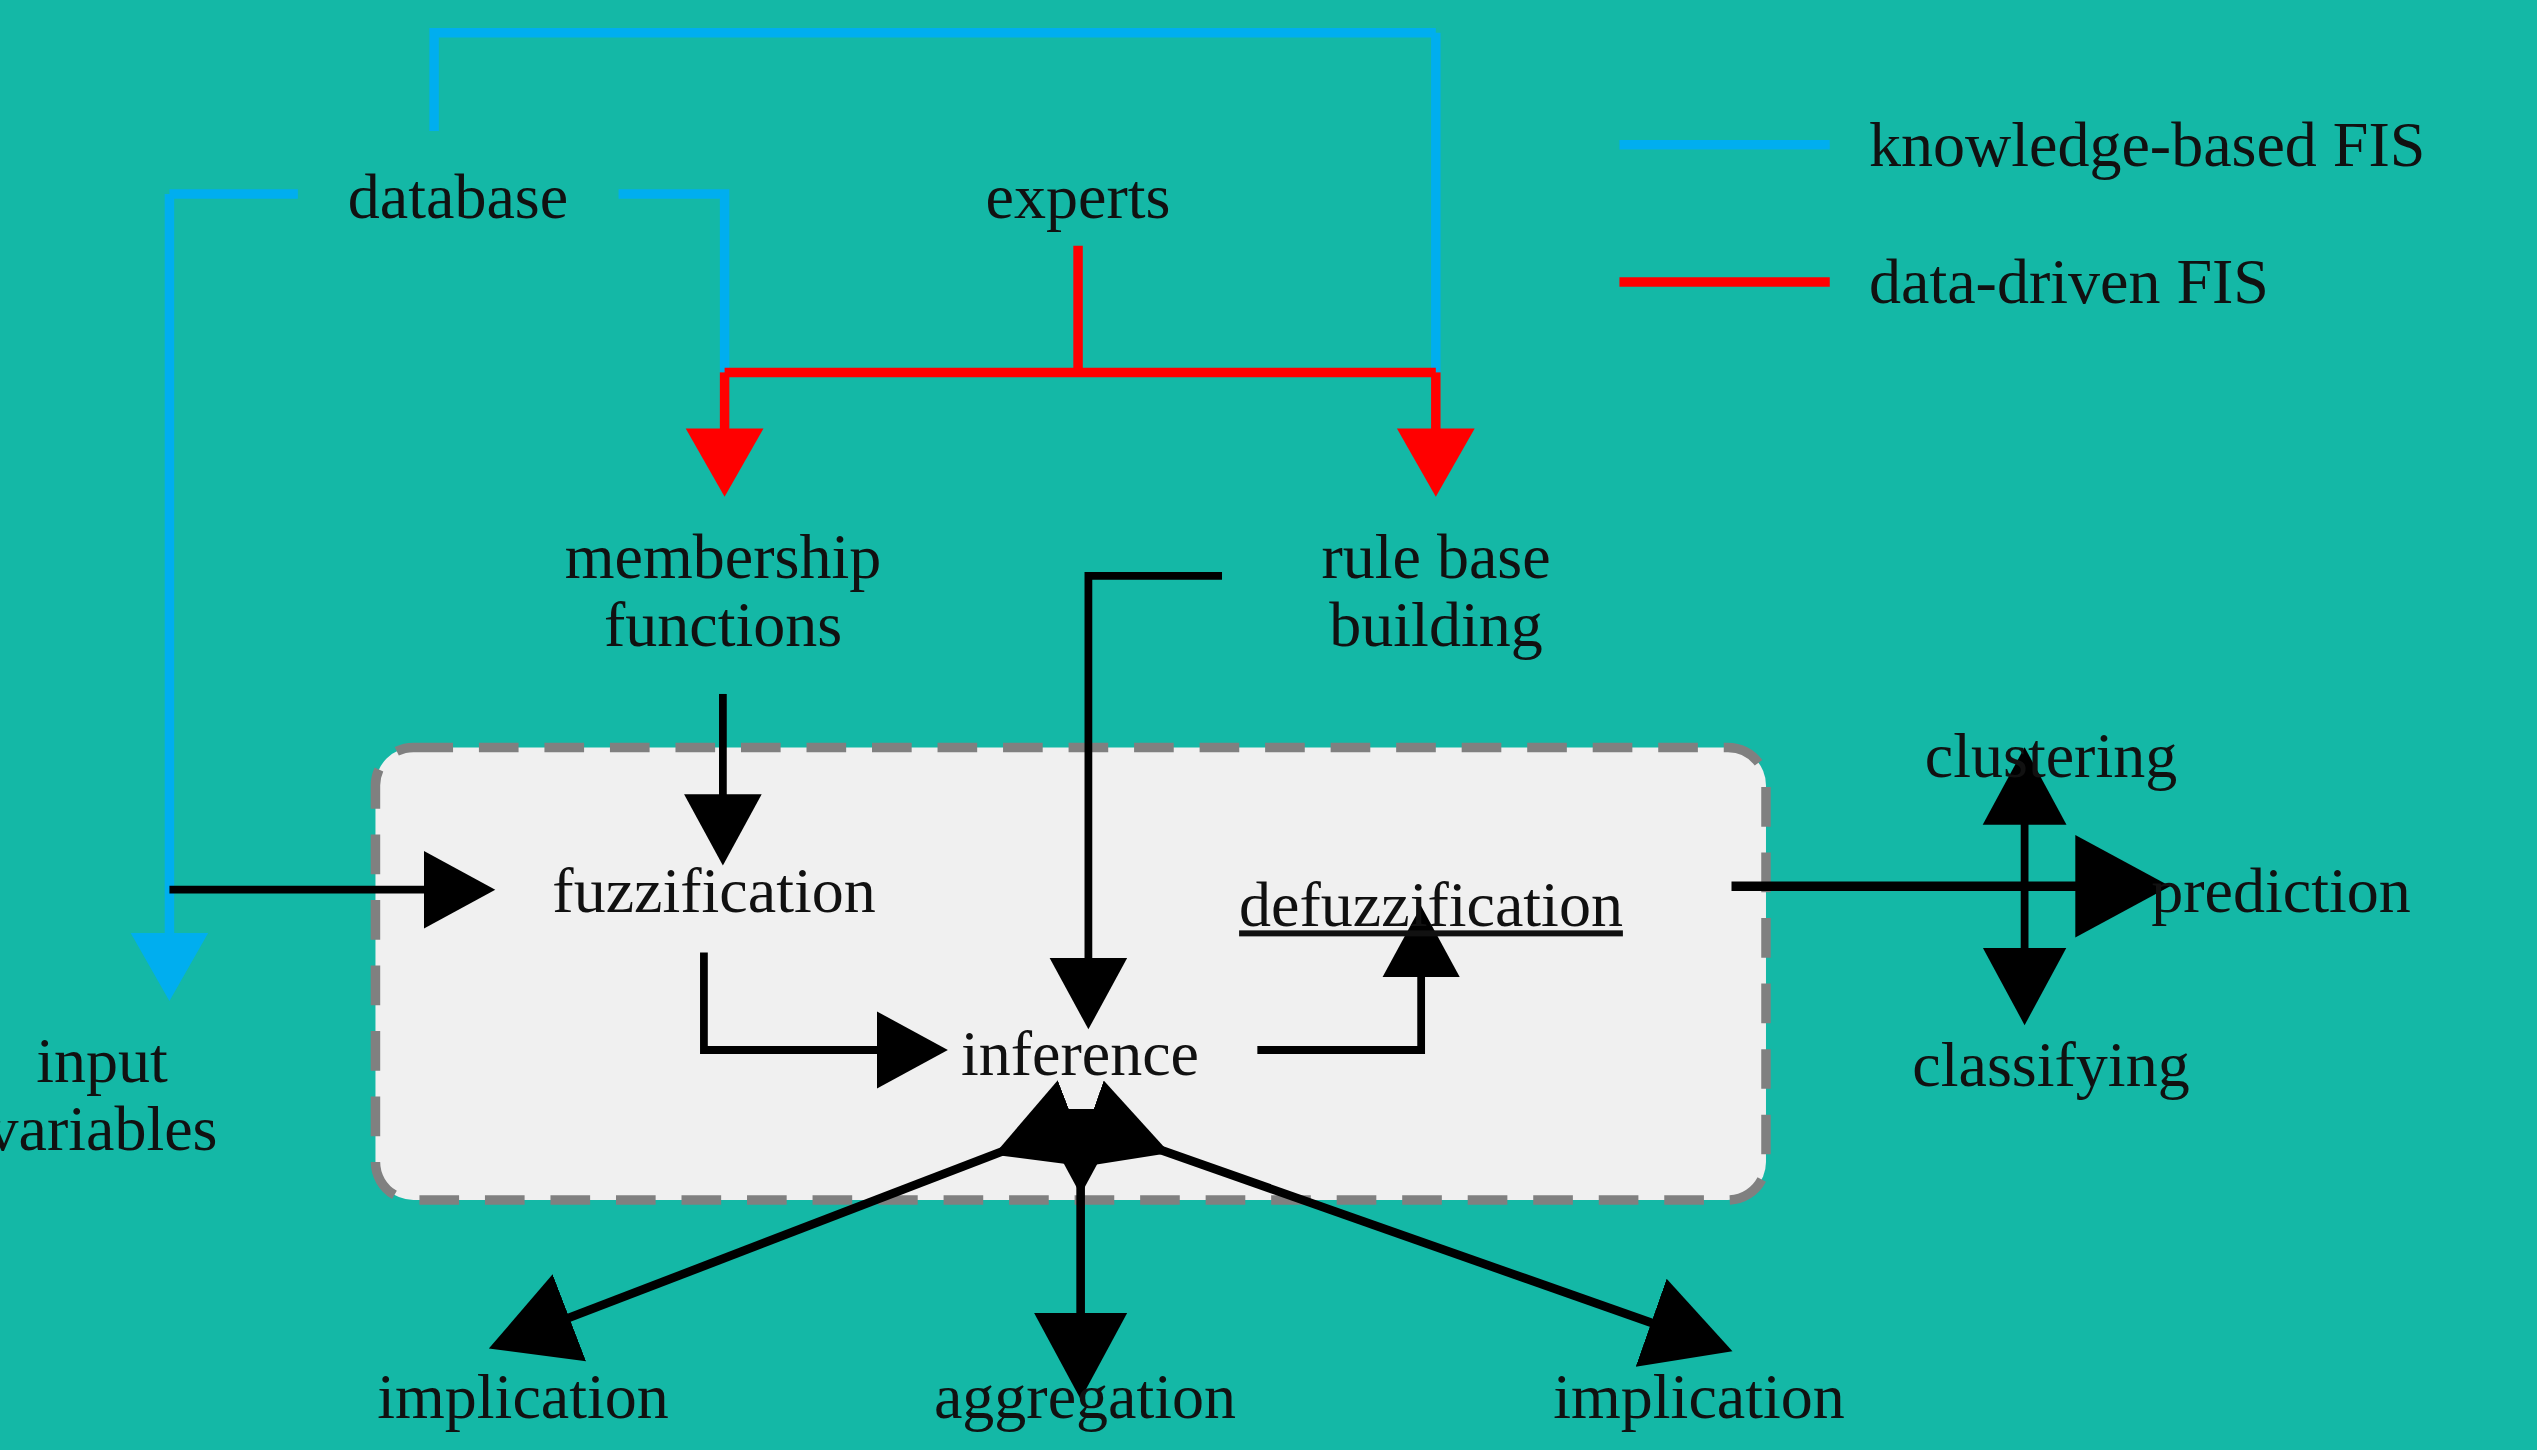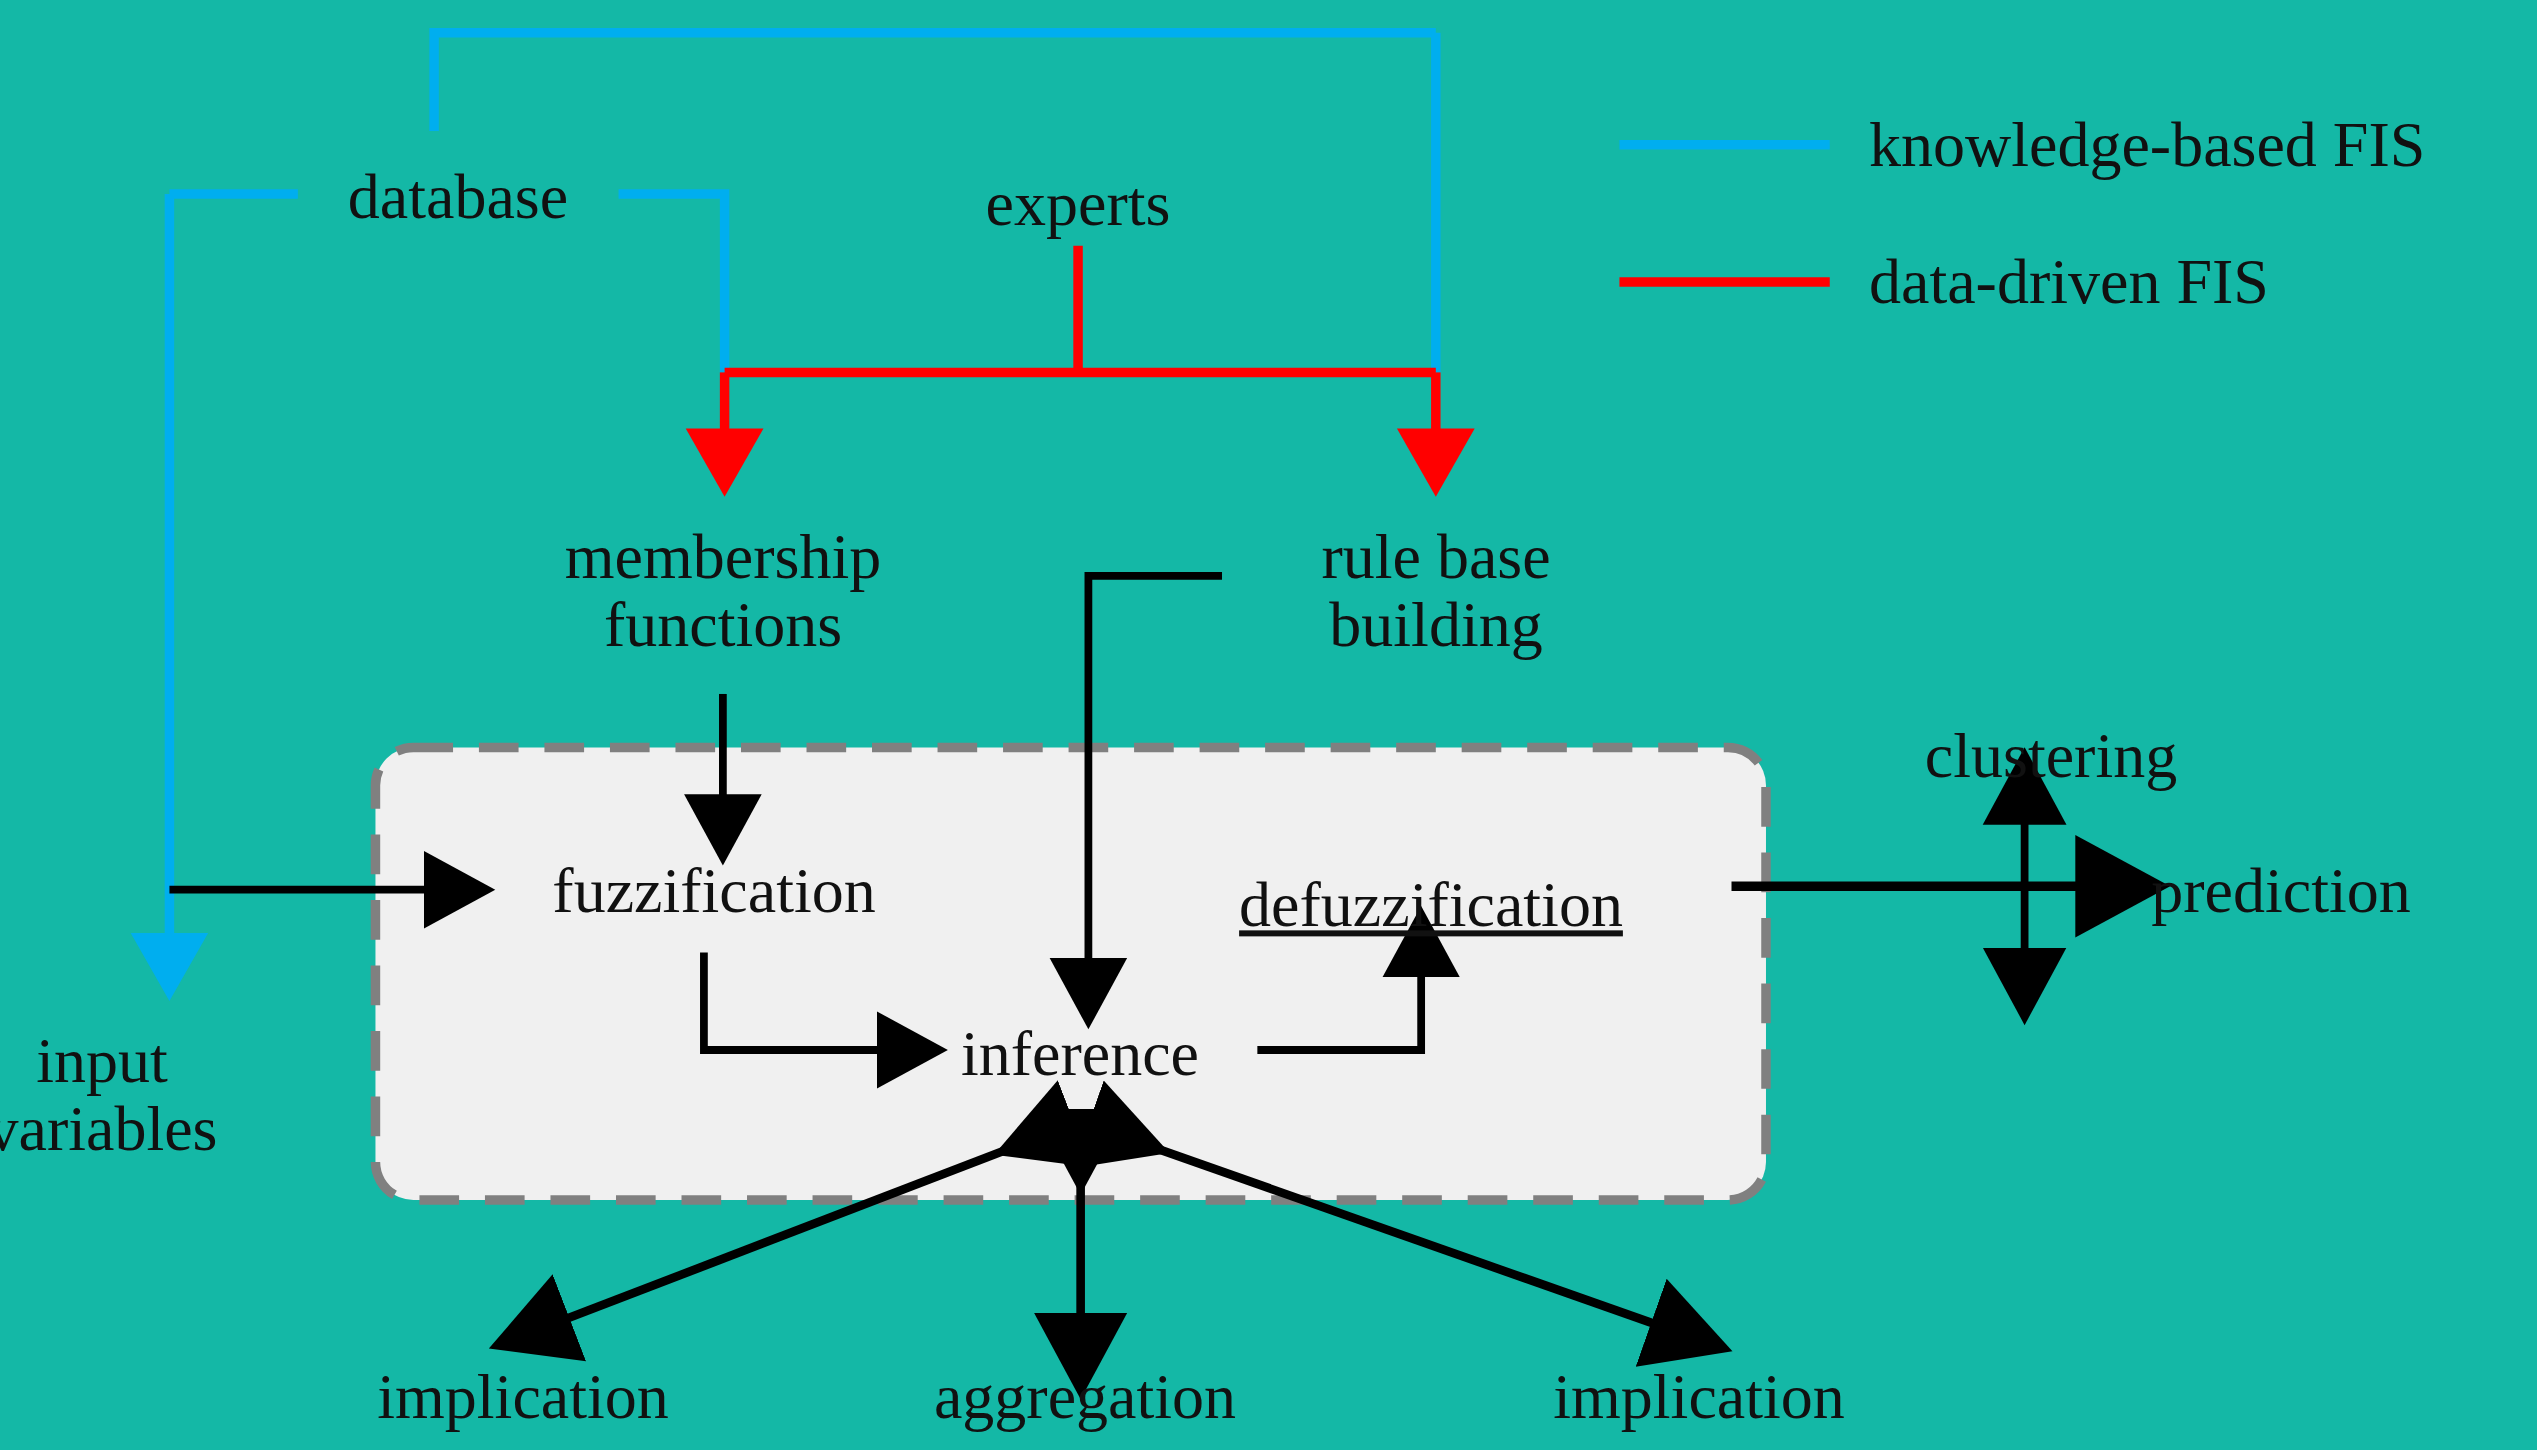--- a/index.html
+++ b/index.html
@@ -99,21 +99,21 @@
     <path d="M1253,1318 L1253,1555" fill="none" stroke="#000000" stroke-width="10" marker-start="url(#ahBs)" marker-end="url(#ahBs)"></path>
 
     <path d="M1292,1315 L1945,1545" fill="none" stroke="#000000" stroke-width="10" marker-start="url(#ahBs)" marker-end="url(#ahBs)"></path>
 
     <line x1="1878" y1="168" x2="2122" y2="168" stroke="#00AEEF" stroke-width="11"></line>
     <line x1="1878" y1="327" x2="2122" y2="327" stroke="#FF0000" stroke-width="11"></line>
   </svg>
 
   <div class="lbl" style="left:458px;top:197px;">database</div>
 
-  <div class="lbl" style="left:1078px;top:204px;">experts</div>
+  <div class="lbl" style="left:1078px;top:197px;">experts</div>
 
   <div class="lbl two" style="left:723px;top:591px;">
     <div>membership</div>
     <div>functions</div>
   </div>
 
   <div class="lbl two" style="left:1436px;top:591px;">
     <div>rule base</div>
     <div>building</div>
   </div>
@@ -132,19 +132,20 @@
   <div class="lbl" style="left:523px;top:1397px;">implication</div>
 
   <div class="lbl" style="left:1085px;top:1397px;">aggregation</div>
 
   <div class="lbl" style="left:1699px;top:1397px;">implication</div>
 
   <div class="lbl" style="left:2051px;top:756px;">clustering</div>
 
   <div class="lbl" style="left:2281px;top:891px;">prediction</div>
 
+  <div class="lbl" style="left:2051px;top:1065px;">classifying</div>
 
   <div class="legend-text" style="left:1869px;top:145px;">knowledge-based FIS</div>
 
   <div class="legend-text" style="left:1869px;top:282px;">data-driven FIS</div>
 
 </div>
 
 
 </body></html>

